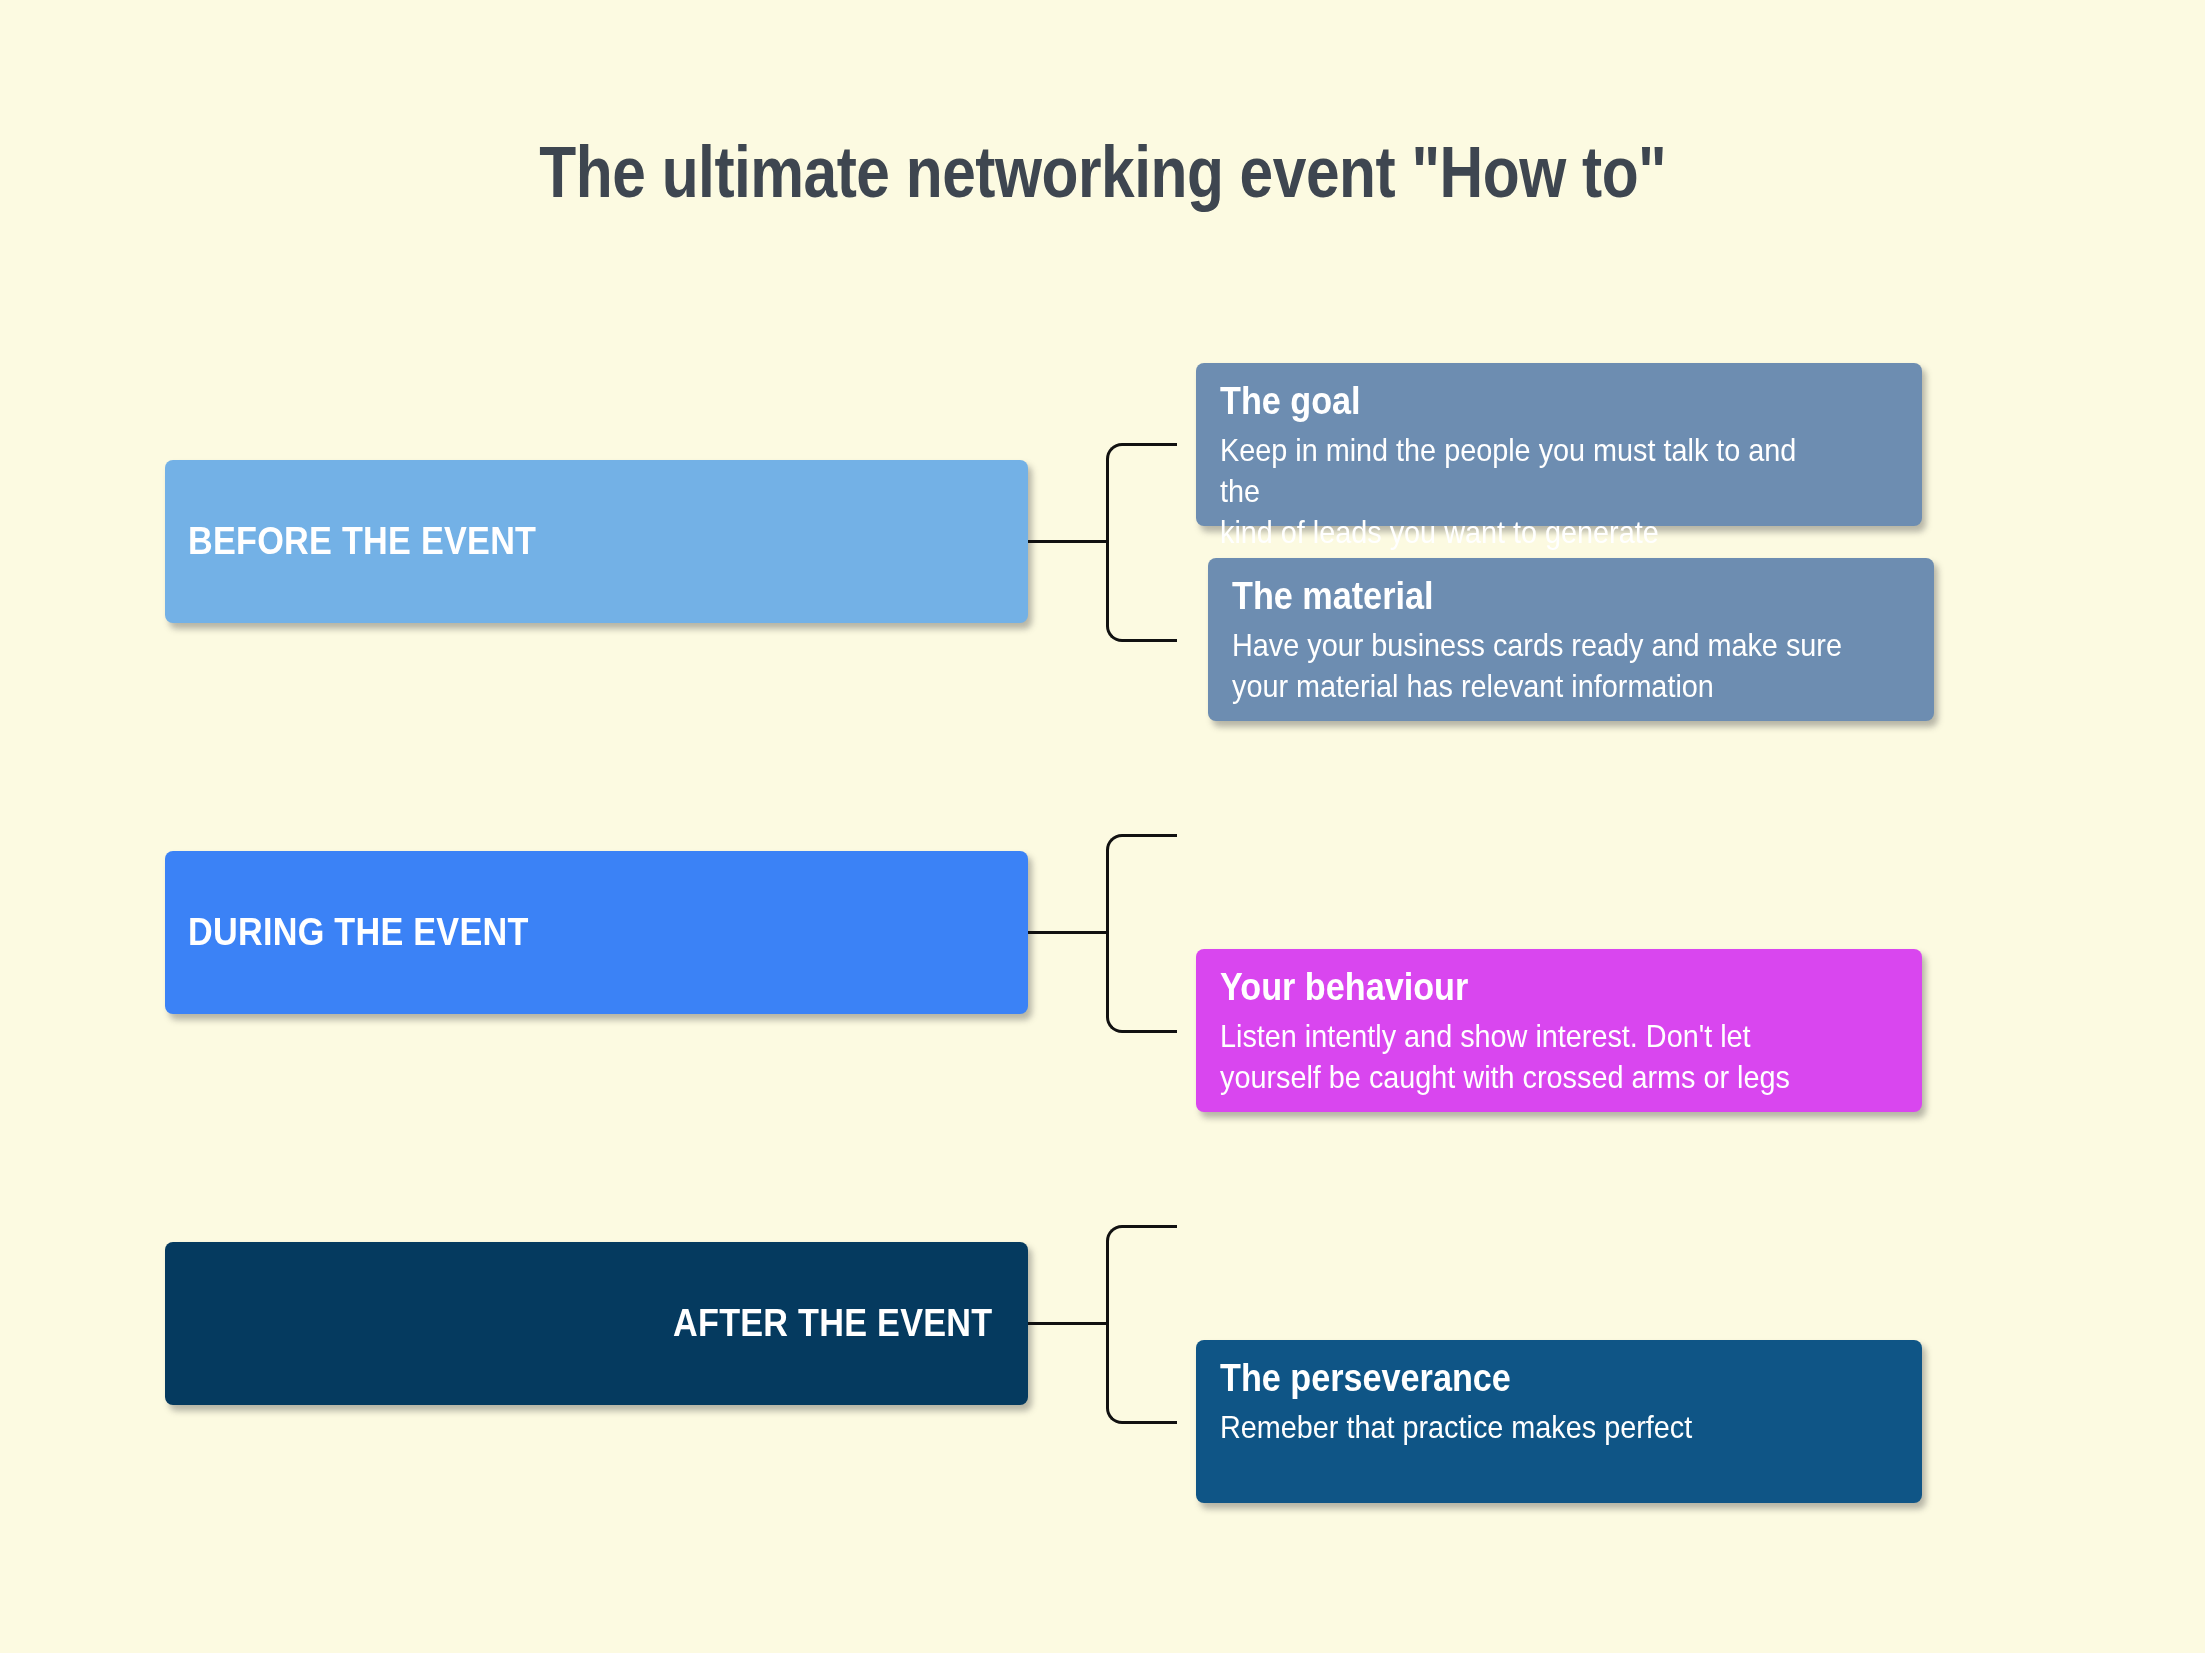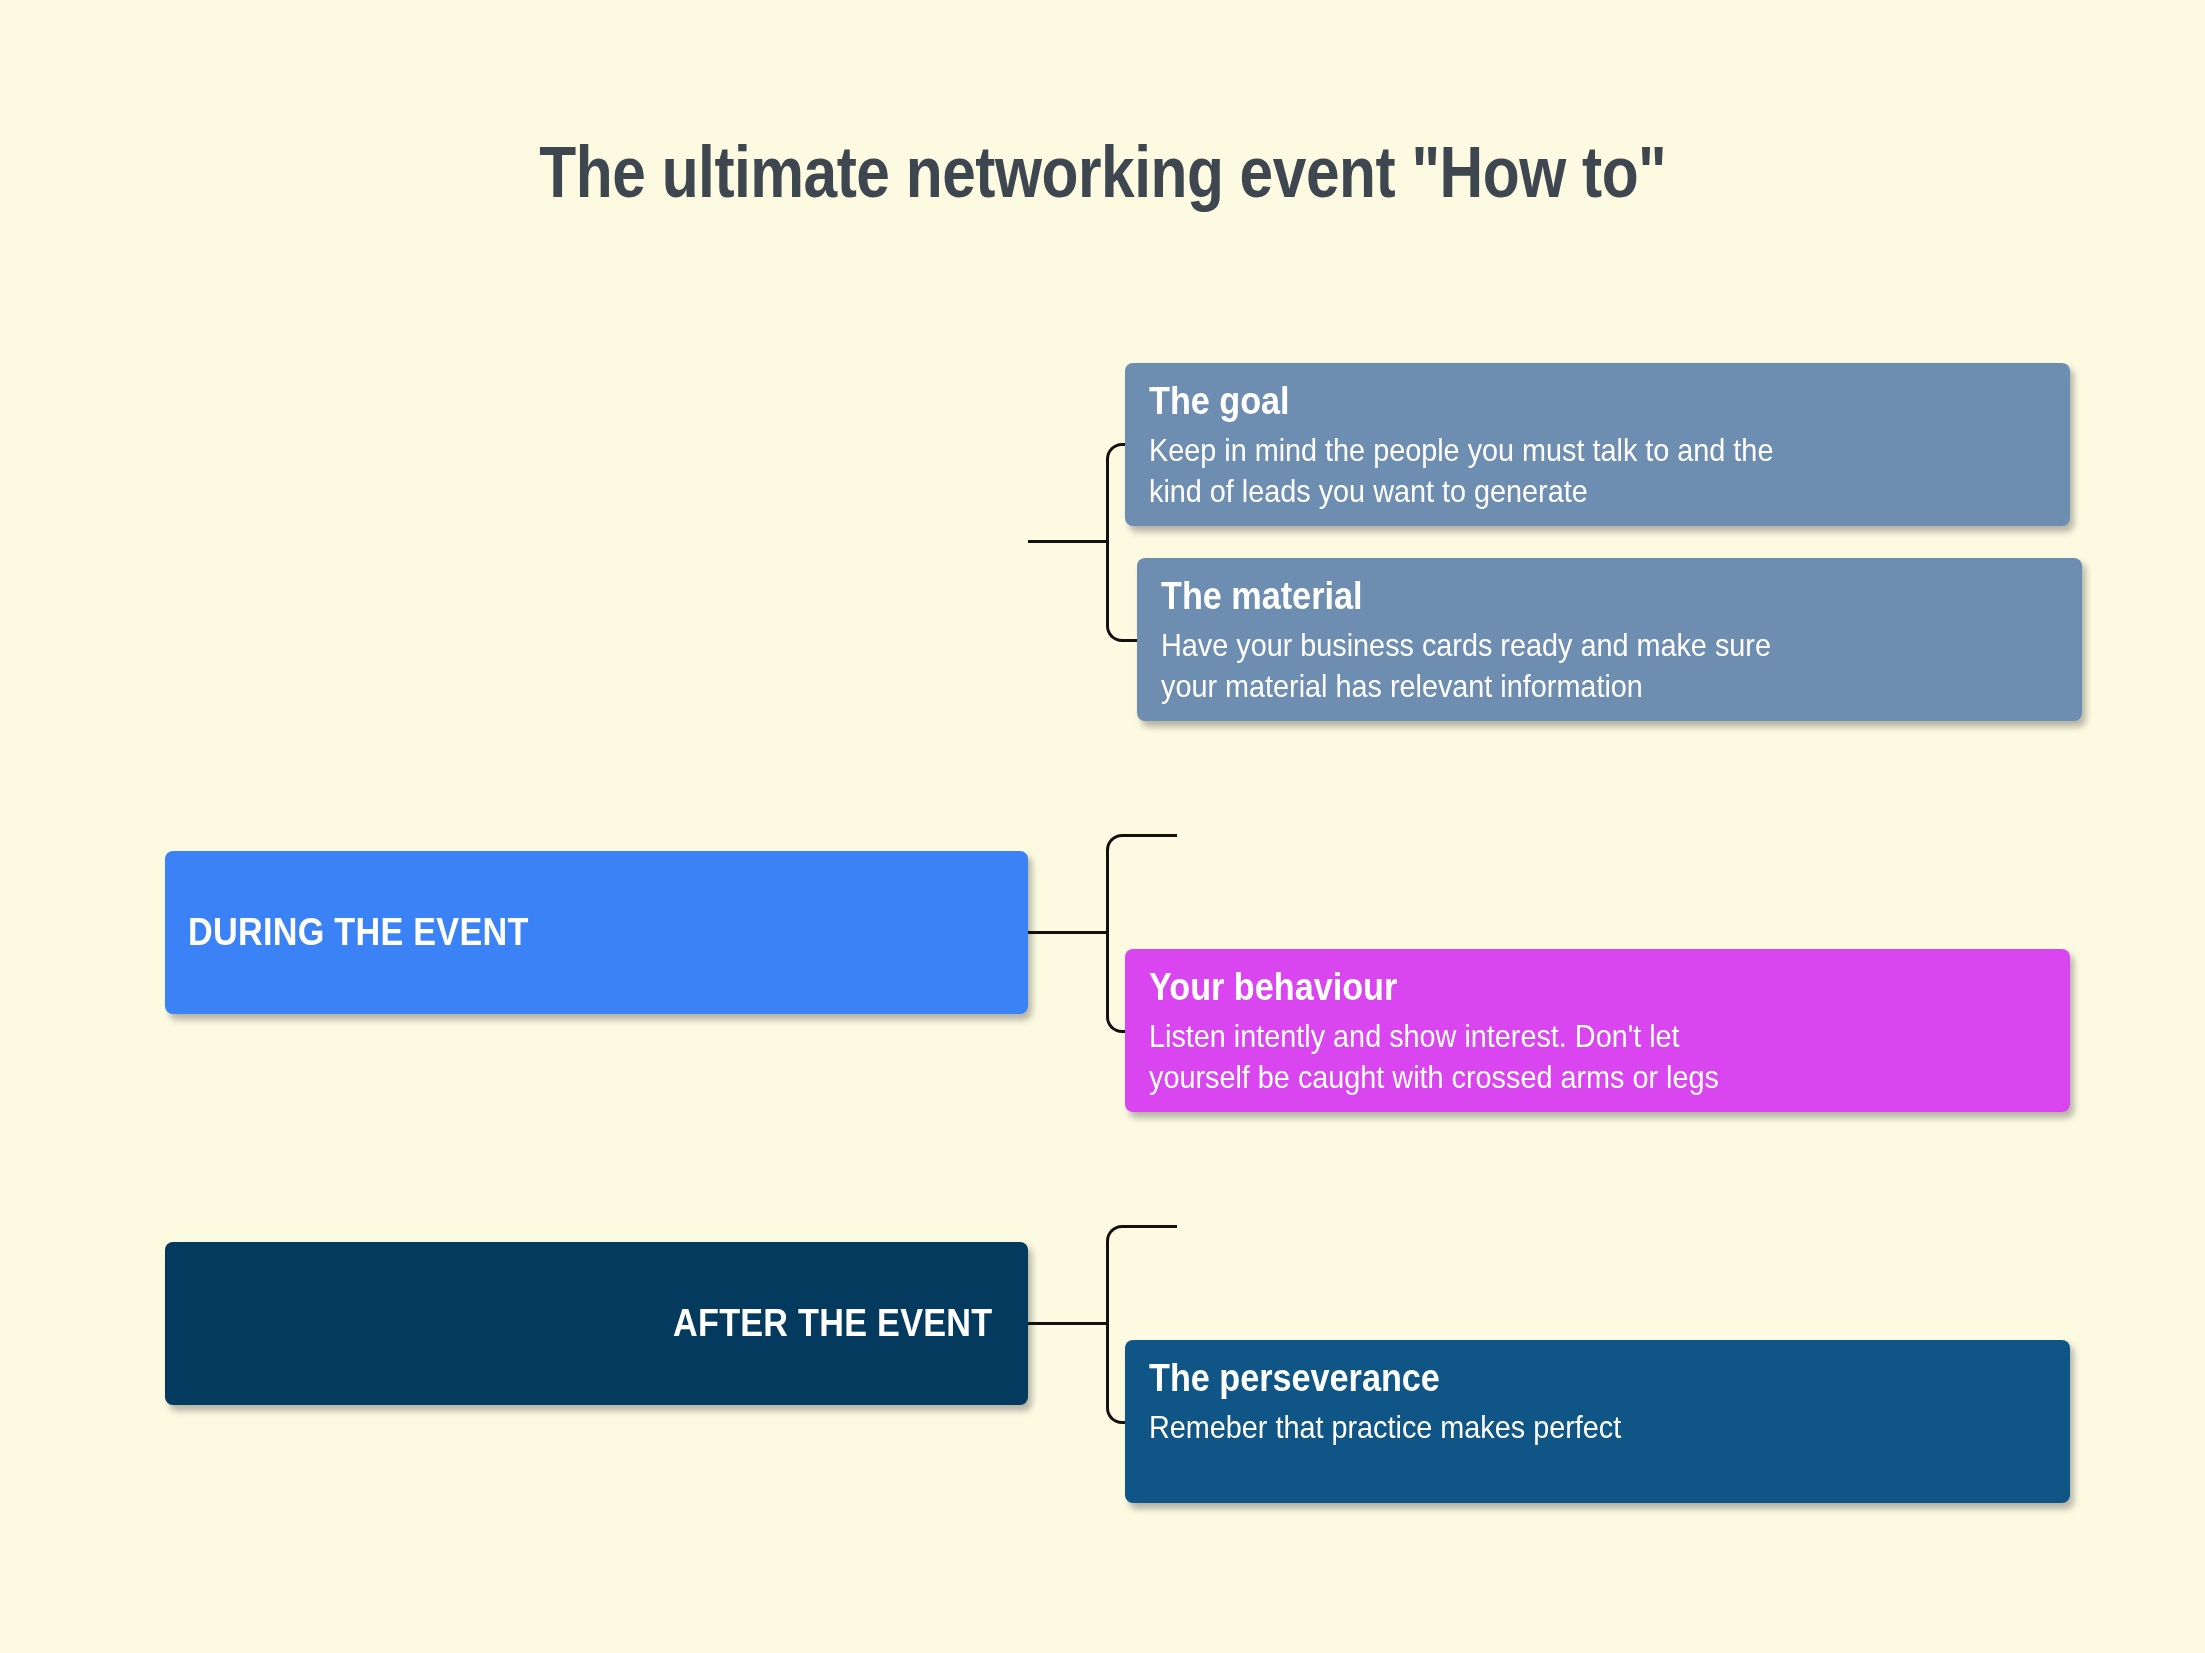--- a/index.html
+++ b/index.html
@@ -30,21 +30,21 @@
     display:flex;align-items:center;
     padding-left:23px;
   }
   .stage-label{
     font-size:38px;font-weight:700;letter-spacing:0.3px;
     transform:scaleX(0.9);transform-origin:0 50%;
     white-space:nowrap;
   }
   .g1{top:460px}.g2{top:851px}.g3{top:1242px}
   .detail{
-    left:1125px;width:945px;height:163px;
+    left:1196px;width:726px;height:163px;
     padding:18.4px 24px;
   }
   .d-head{
     font-size:38px;font-weight:700;line-height:1.1;
     transform:scaleX(0.9);transform-origin:0 0;
     margin:0 0 6.9px 0;white-space:nowrap;
   }
   .d-body{
     font-size:32px;font-weight:400;line-height:1.28;
     transform:scaleX(0.9);transform-origin:0 0;
@@ -68,20 +68,23 @@
 </style>
 </head>
 <body style="width: 2205px; height: 1654px;">
 
 <div id="canvas" style="transform: scale(1);">
 
   <div class="page-title">
     <span class="cond-c">The ultimate networking event "How to"</span>
   </div>
 
+  <div class="stage g1" style="background-color: rgb(115, 177, 230);">
+    <span class="stage-label">BEFORE THE EVENT</span>
+  </div>
   <div class="stem s1"></div>
   <div class="bracket b1"></div>
   <div class="detail d1a" style="background-color: rgb(109, 141, 177);">
     <div class="d-head">The goal</div>
     <div class="d-body">Keep in mind the people you must talk to and the
 kind of leads you want to generate</div>
   </div>
   <div class="detail d1b" style="background-color: rgb(109, 141, 177); margin-left: 12px;">
     <div class="d-head">The material</div>
     <div class="d-body">Have your business cards ready and make sure

